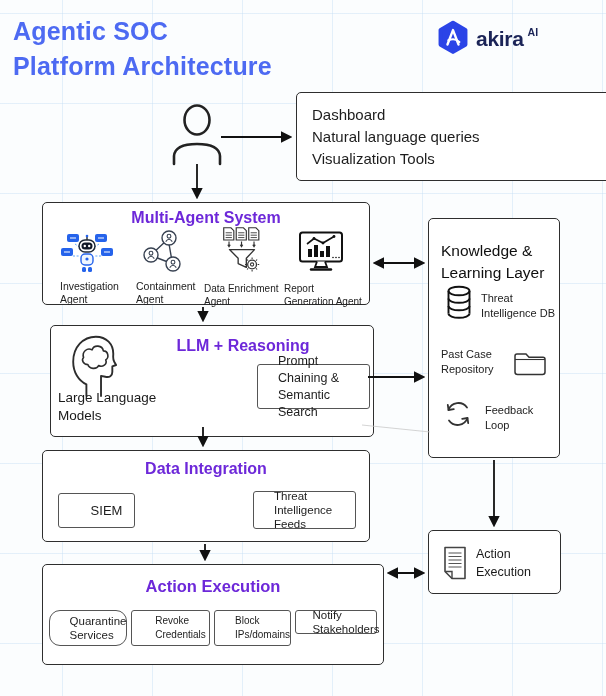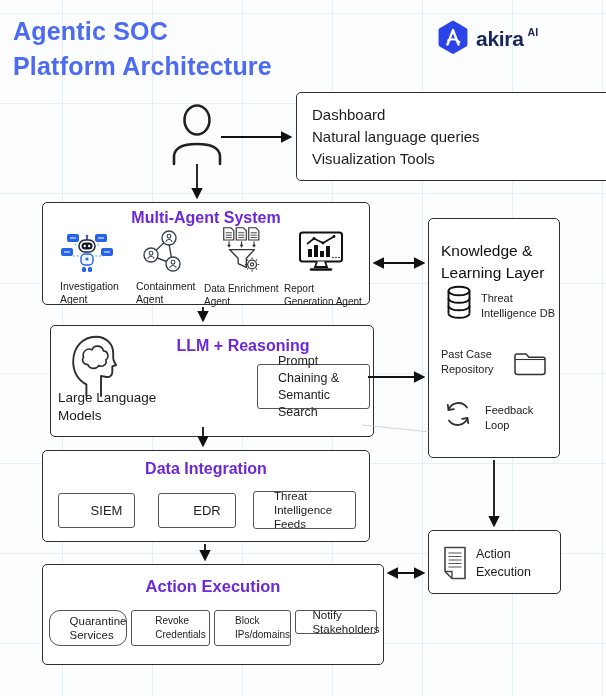--- a/index.html
+++ b/index.html
@@ -199,21 +199,20 @@
     <div class="box-title" style="left:70px;right:8px;top:11px;font-size:16px;">LLM + Reasoning</div>
     <div class="abs pre" style="left:7px;top:63px;font-size:13.5px;line-height:18px;color:#1a1a1a;">Large Language
 Models</div>
     <div class="subbox pre" style="left:206px;top:38px;width:113px;height:45px;justify-content:flex-start;text-align:left;font-size:12.5px;line-height:17px;">Prompt Chaining &amp;
 Semantic Search</div>
   </div>
 
   <div class="box" style="left:42px;top:450px;width:328px;height:92px;">
     <div class="box-title" style="top:9px;font-size:16px;">Data Integration</div>
     <div class="subbox" style="left:15px;top:42px;width:77px;height:35px;font-size:13px;">SIEM</div>
-    <div class="subbox" style="left:115px;top:42px;width:78px;height:35px;font-size:13px;">EDR</div>
     <div class="subbox pre" style="left:210px;top:40px;width:103px;height:38px;font-size:11.5px;line-height:14px;">Threat Intelligence
 Feeds</div>
   </div>
 
   <div class="box" style="left:42px;top:564px;width:342px;height:101px;">
     <div class="box-title" style="top:12px;font-size:16.5px;">Action Execution</div>
     <div class="subbox pre" style="left:6px;top:45px;width:78px;height:36px;font-size:11.5px;line-height:14px;border-radius:11px;">Quarantine
 Services</div>
     <div class="subbox pre" style="left:88px;top:45px;width:79px;height:36px;font-size:10px;line-height:14px;">Revoke
 Credentials</div>

